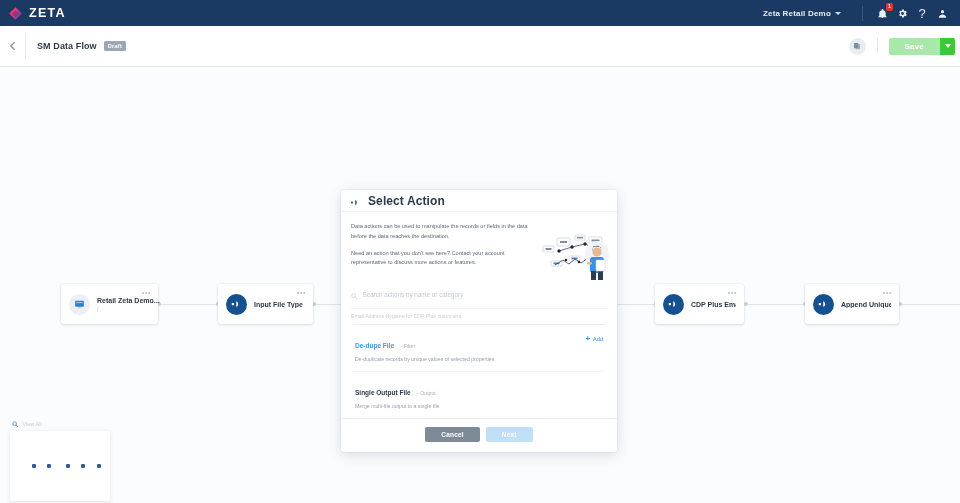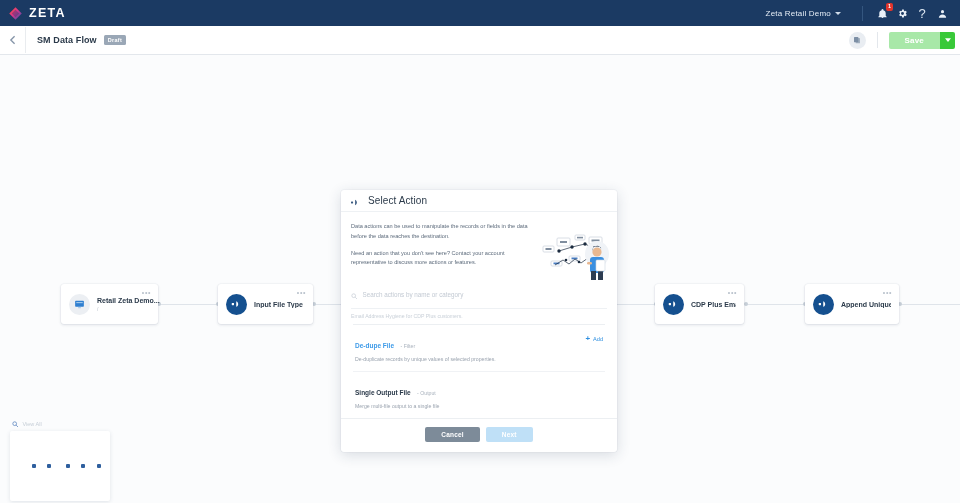--- a/index.html
+++ b/index.html
@@ -22,21 +22,21 @@
   .logo-mark { width: 15px; height: 15px; position: relative; }
   .logo-text {
     color: #ffffff; font-size: 12.5px; font-weight: bold;
     letter-spacing: 1.3px;
   }
   .topbar-right {
     margin-left: auto; display: flex; align-items: center; gap: 0px;
     height: 100%;
   }
   .acct-name {
-    color: #e4ecf5; font-size: 8px; font-weight: normal;
+    color: #e4ecf5; font-size: 8px; font-weight: bold;
     letter-spacing: .2px; display: flex; align-items: center; gap: 4px;
     padding-right: 12px;
   }
   .caret-dn {
     width: 0; height: 0; border-left: 3px solid transparent;
     border-right: 3px solid transparent; border-top: 3.5px solid #cfdcea;
   }
   .nav-div { width: 1px; height: 15px; background: #34567f; margin: 0 9px; }
   .nav-ico {
     width: 20px; height: 20px; display: flex; align-items: center;
@@ -44,21 +44,21 @@
   }
   .badge {
     position: absolute; top: 0px; right: -1px;
     background: #e0342c; color: #fff; font-size: 5.5px; line-height: 1;
     border-radius: 2px; padding: 1px 2px; font-weight: bold;
   }
   .qmark { font-size: 13px; color: #dbe6f1; font-weight: normal; }
 
   
   .subbar {
-    height: 29px; width: 100%;
+    height: 41px; width: 100%;
     background: #ffffff; border-bottom: 1px solid #e3e7ec;
     display: flex; align-items: center; position: relative; z-index: 30;
   }
   .back-btn {
     width: 26px; height: 26px; display: flex; align-items: center;
     justify-content: center; border-right: 1px solid #e9ecef;
     color: #8494a8; font-size: 11px;
   }
   .flow-title {
     font-size: 9px; font-weight: bold; color: #2b3a4a;
@@ -133,21 +133,21 @@
     position: absolute; left: 341px; top: 138px;
     width: 276px; background: #ffffff; border-radius: 3px;
     box-shadow: 0 3px 14px rgba(30,50,80,.16), 0 0 0 .6px rgba(30,50,80,.06);
     z-index: 20;
   }
   .modal-head {
     height: 22px; display: flex; align-items: center;
     padding: 0 10px; gap: 6px; border-bottom: 1px solid #eef1f4;
   }
   .modal-head-title {
-    font-size: 10px; font-weight: normal; color: #2b3a4a; letter-spacing: .1px;
+    font-size: 12px; font-weight: bold; color: #2b3a4a; letter-spacing: .1px;
   }
   .modal-body { padding: 10px 10px 0 10px; position: relative; }
   .modal-desc {
     font-size: 5.6px; color: #5d6b7c; line-height: 1.75;
     width: 183px;
   }
   .modal-desc + .modal-desc { margin-top: 7px; }
   .illus {
     position: absolute; right: 6px; top: 20px;
     width: 70px; height: 50px;

